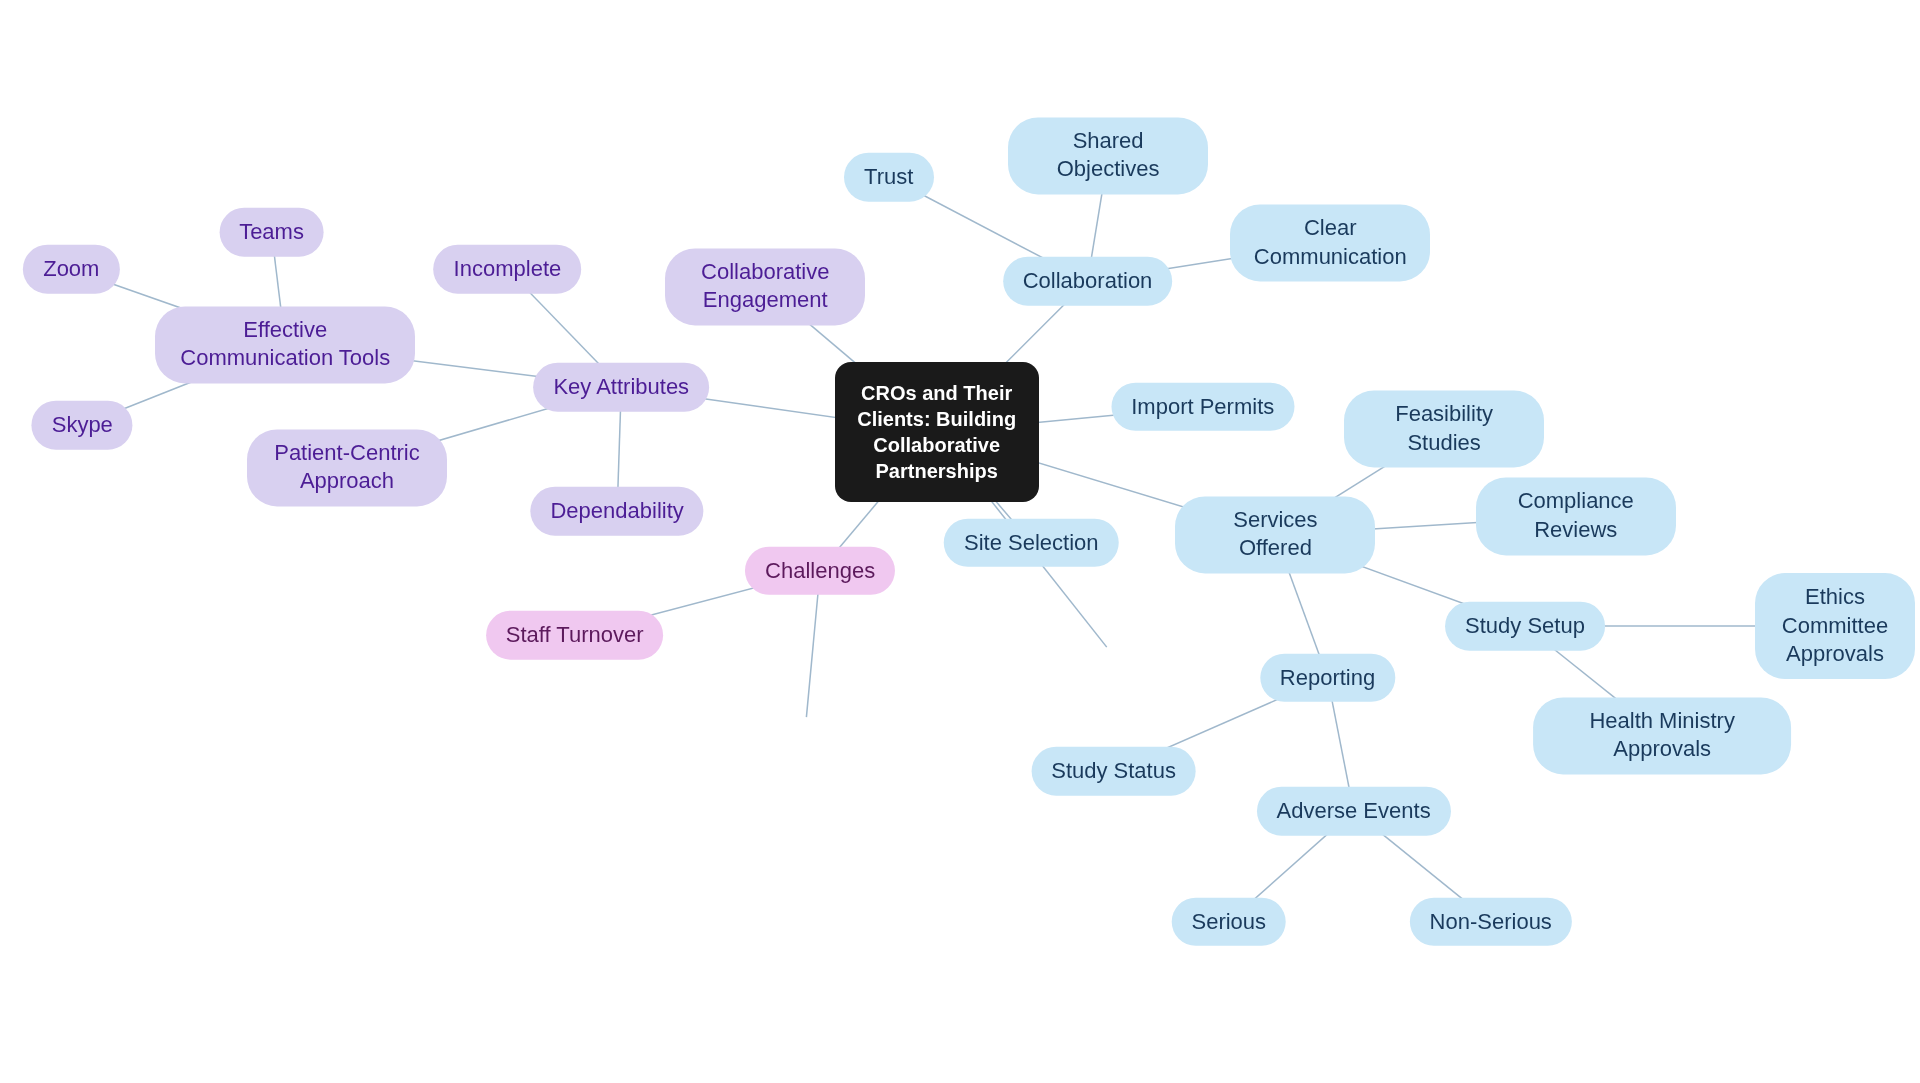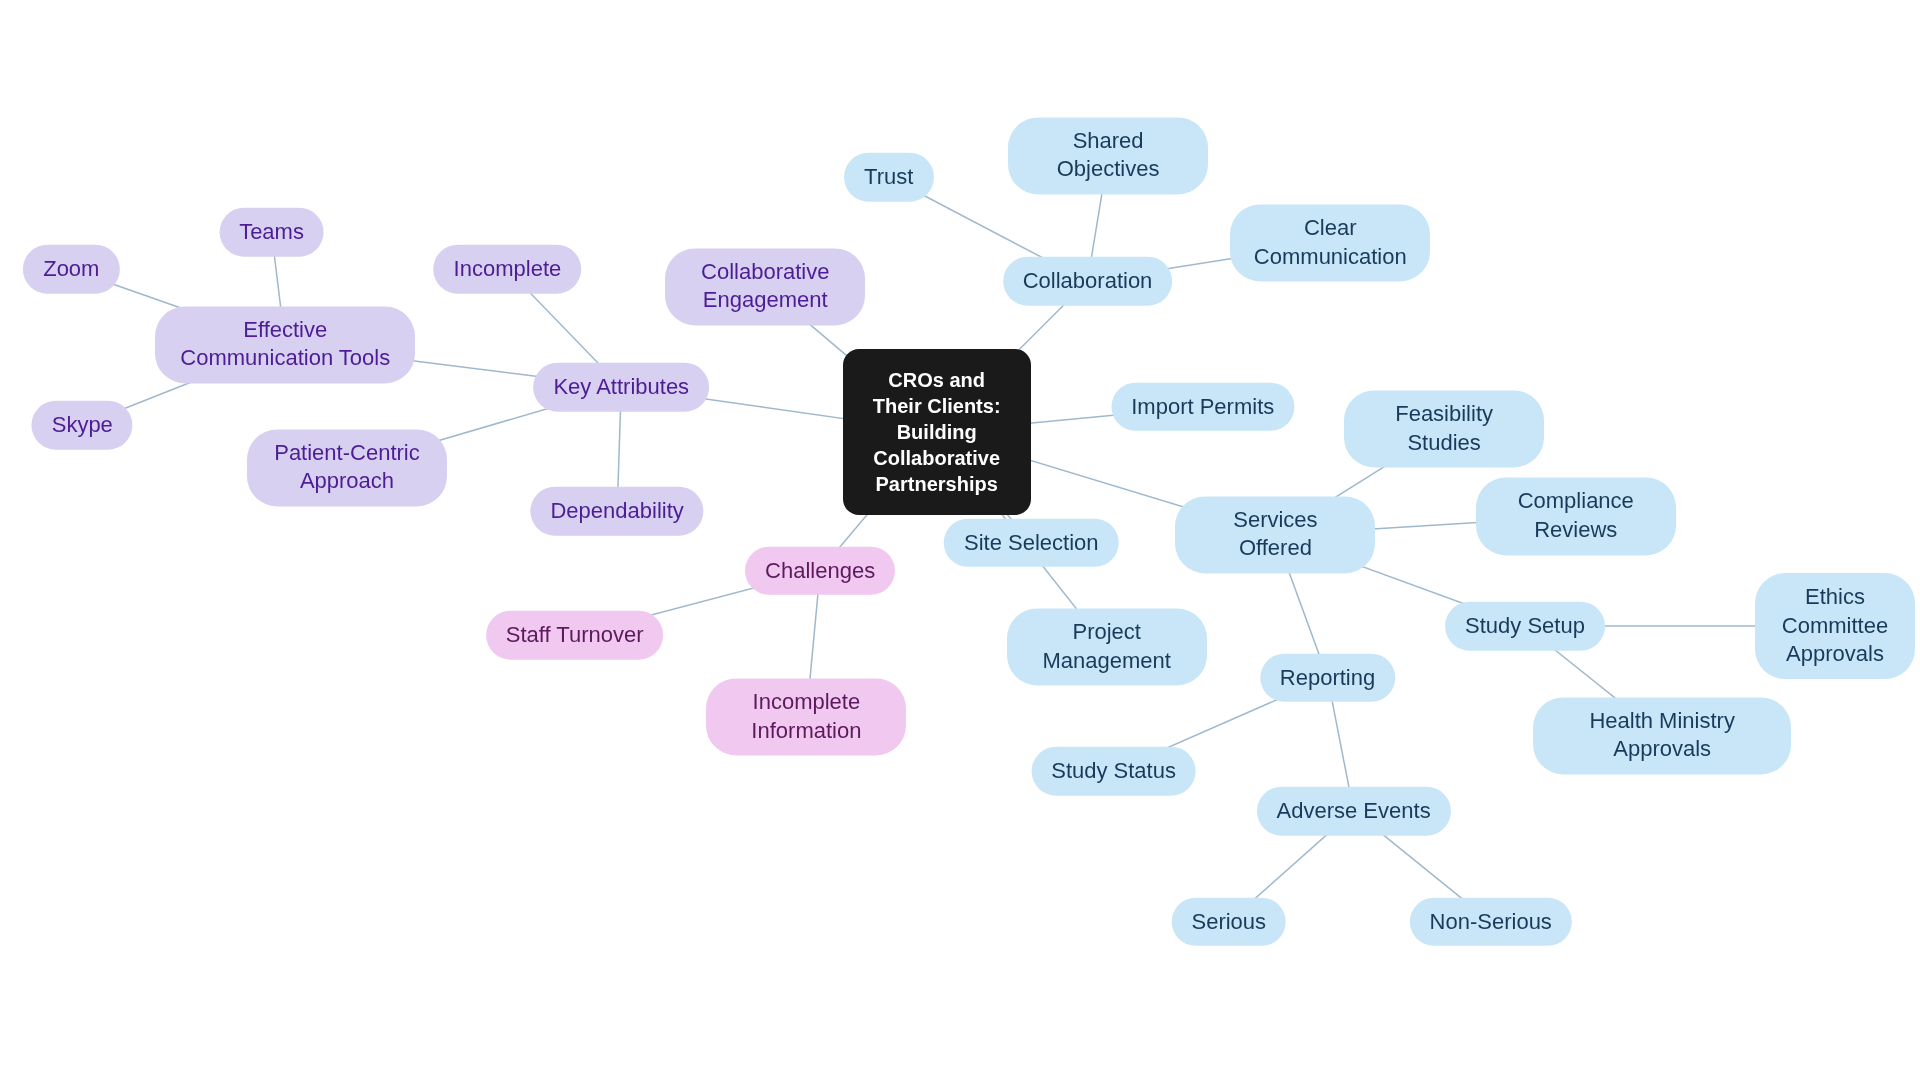--- a/index.html
+++ b/index.html
@@ -90,21 +90,21 @@
       <line x1="1275.4285714285713" y1="534.8963414634146" x2="1575.7714285714285" y2="516.4060975609756" stroke="#a0b8cc" stroke-width="1.5"></line>
       <line x1="1275.4285714285713" y1="534.8963414634146" x2="1525.0285714285715" y2="626.0268292682927" stroke="#a0b8cc" stroke-width="1.5"></line>
       <line x1="1525.0285714285715" y1="626.0268292682927" x2="1834.9714285714285" y2="626.0268292682927" stroke="#a0b8cc" stroke-width="1.5"></line>
       <line x1="1525.0285714285715" y1="626.0268292682927" x2="1662.1714285714286" y2="735.6475609756097" stroke="#a0b8cc" stroke-width="1.5"></line>
       <line x1="1275.4285714285713" y1="534.8963414634146" x2="1327.5428571428572" y2="677.5353658536586" stroke="#a0b8cc" stroke-width="1.5"></line>
       <line x1="1327.5428571428572" y1="677.5353658536586" x2="1113.6" y2="771.3073170731708" stroke="#a0b8cc" stroke-width="1.5"></line>
       <line x1="1327.5428571428572" y1="677.5353658536586" x2="1353.6" y2="810.929268292683" stroke="#a0b8cc" stroke-width="1.5"></line>
       <line x1="1353.6" y1="810.929268292683" x2="1228.8" y2="921.8707317073171" stroke="#a0b8cc" stroke-width="1.5"></line>
       <line x1="1353.6" y1="810.929268292683" x2="1490.7428571428572" y2="921.8707317073171" stroke="#a0b8cc" stroke-width="1.5"></line>
     </svg>
-<div class="node node-center" style="left: 936.686px; top: 431.879px; width: 188px; min-height: 90px;">
+<div class="node node-center" style="left: 936.686px; top: 431.879px; width: 204px; min-height: 90px;">
       <span>CROs and Their Clients:
 Building Collaborative
 Partnerships</span>
     </div>
     <div class="node node-blue" style="left: 1087.54px; top: 281.316px; min-width: 90px; max-width: 200px;">
       <span>Collaboration</span>
     </div>
     <div class="node node-blue" style="left: 1108.11px; top: 155.846px; min-width: 90px; max-width: 200px;">
       <span>Shared Objectives</span>
     </div>
@@ -140,23 +140,20 @@
     </div>
     <div class="node node-purple" style="left: 617.143px; top: 511.123px; min-width: 90px; max-width: 200px;">
       <span>Dependability</span>
     </div>
     <div class="node node-pink" style="left: 820.114px; top: 570.556px; min-width: 90px; max-width: 200px;">
       <span>Challenges</span>
     </div>
     <div class="node node-pink" style="left: 574.629px; top: 635.272px; min-width: 90px; max-width: 200px;">
       <span>Staff Turnover</span>
     </div>
-    <div class="node node-pink" style="left: 806.4px; top: 717.157px; min-width: 90px; max-width: 200px;">
-      <span>Incomplete Information</span>
-    </div>
     <div class="node node-blue" style="left: 1275.43px; top: 534.896px; min-width: 90px; max-width: 200px;">
       <span>Services Offered</span>
     </div>
     <div class="node node-blue" style="left: 1202.74px; top: 406.785px; min-width: 90px; max-width: 200px;">
       <span>Import Permits</span>
     </div>
     <div class="node node-blue" style="left: 1444.11px; top: 429.238px; min-width: 90px; max-width: 200px;">
       <span>Feasibility Studies</span>
     </div>
     <div class="node node-blue" style="left: 1575.77px; top: 516.406px; min-width: 90px; max-width: 200px;">
@@ -167,23 +164,20 @@
     </div>
     <div class="node node-blue" style="left: 1834.97px; top: 626.027px; min-width: 160px; max-width: 260px;">
       <span>Ethics Committee Approvals</span>
     </div>
     <div class="node node-blue" style="left: 1662.17px; top: 735.648px; min-width: 160px; max-width: 260px;">
       <span>Health Ministry Approvals</span>
     </div>
     <div class="node node-blue" style="left: 1031.31px; top: 542.821px; min-width: 90px; max-width: 200px;">
       <span>Site Selection</span>
     </div>
-    <div class="node node-blue" style="left: 1106.74px; top: 647.159px; min-width: 90px; max-width: 200px;">
-      <span>Project Management</span>
-    </div>
     <div class="node node-blue" style="left: 1327.54px; top: 677.535px; min-width: 90px; max-width: 200px;">
       <span>Reporting</span>
     </div>
     <div class="node node-blue" style="left: 1113.6px; top: 771.307px; min-width: 90px; max-width: 200px;">
       <span>Study Status</span>
     </div>
     <div class="node node-blue" style="left: 1353.6px; top: 810.929px; min-width: 90px; max-width: 200px;">
       <span>Adverse Events</span>
     </div>
     <div class="node node-blue" style="left: 1228.8px; top: 921.871px; min-width: 90px; max-width: 200px;">

